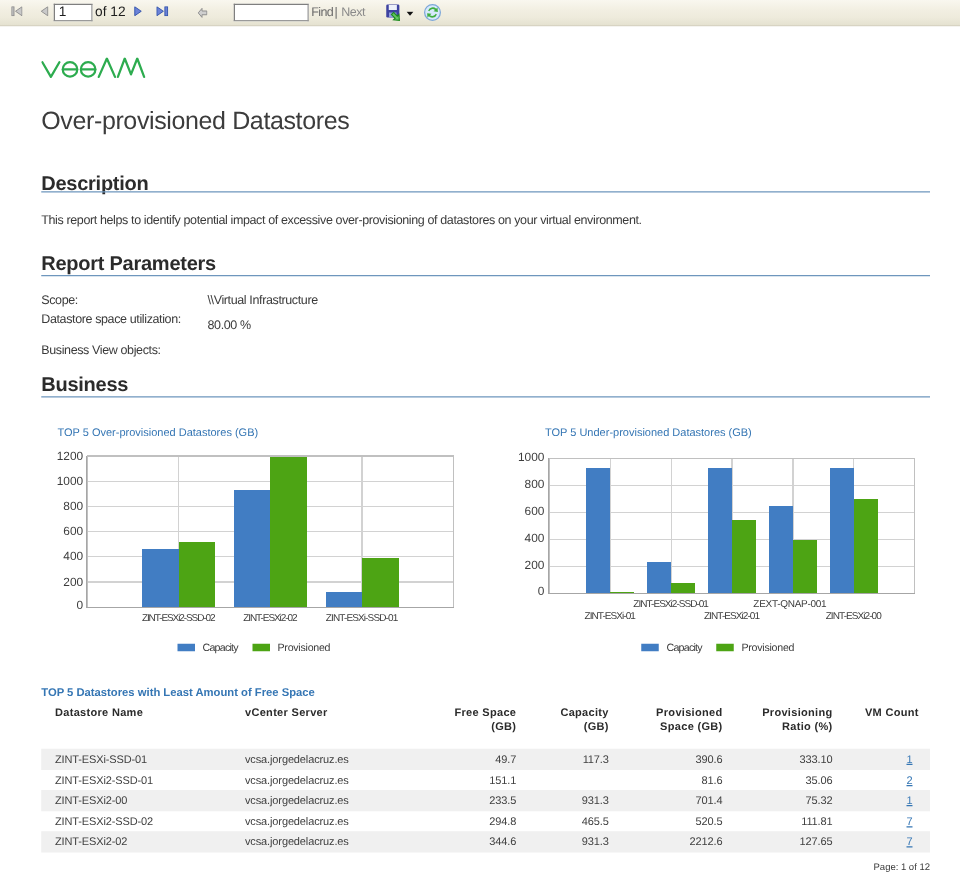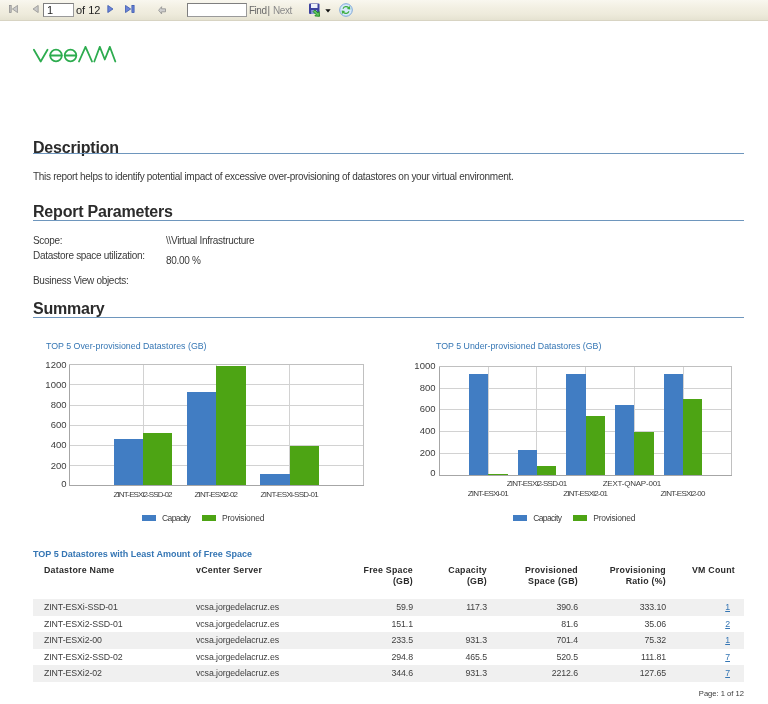--- a/index.html
+++ b/index.html
@@ -82,34 +82,35 @@
       <path d="M0.9 3.8 L7.7 15.5 L14.5 3.8"></path>
       <circle cx="23" cy="9.5" r="5.8"></circle>
       <path d="M17.3 9.5 L28.7 9.5"></path>
       <circle cx="37.5" cy="9.5" r="5.8"></circle>
       <path d="M31.8 9.5 L43.2 9.5"></path>
       <path d="M46 15.5 L52.5 0.8 L59 15.5"></path>
       <path d="M61.3 15.5 L66.8 0.8 L71.8 13.5 L76.8 0.8 L82.3 15.5"></path>
     </g>
   </svg>
 
+  <div class="h1" style="top:85.5px;">Over-provisioned Datastores</div>
 
   <div class="sh" style="top:139px;">Description</div>
   <div class="rule" style="top:153px;"></div>
   <div class="body" style="left:33px;top:170.5px;">This report helps to identify potential impact of excessive over-provisioning of datastores on your virtual environment.</div>
 
   <div class="sh" style="top:203px;">Report Parameters</div>
   <div class="rule" style="top:220px;"></div>
   <div class="body" style="left:33px;top:234.5px;">Scope:</div>
   <div class="body" style="left:166px;top:234.5px;">\\Virtual Infrastructure</div>
   <div class="body" style="left:33px;top:250px;">Datastore space utilization:</div>
   <div class="body" style="left:166px;top:254.5px;">80.00 %</div>
   <div class="body" style="left:33px;top:274.5px;">Business View objects:</div>
 
-  <div class="sh" style="top:300px;">Summary</div>
+  <div class="sh" style="top:300px;">Business</div>
   <div class="rule" style="top:317px;"></div>
 
   <div class="bt" style="left:46px;top:341px;">TOP 5 Over-provisioned Datastores (GB)</div>
   <div class="bt" style="left:436px;top:341px;">TOP 5 Under-provisioned Datastores (GB)</div>
 
   <svg class="abs" style="left:0;top:354px" width="768" height="150" viewBox="0 0 768 150">
 
     <g shape-rendering="crispEdges" stroke="#d2d2d2" stroke-width="1">
       <line x1="69.7" y1="30.9" x2="363" y2="30.9"></line>
       <line x1="69.7" y1="51" x2="363" y2="51"></line>
@@ -210,21 +211,21 @@
   <div class="th" style="left:196px;top:565px;">vCenter Server</div>
   <div class="th num" style="left:313px;top:565px;width:100px;">Free Space<br>(GB)</div>
   <div class="th num" style="left:387px;top:565px;width:100px;">Capacity<br>(GB)</div>
   <div class="th num" style="left:478px;top:565px;width:100px;">Provisioned<br>Space (GB)</div>
   <div class="th num" style="left:566px;top:565px;width:100px;">Provisioning<br>Ratio (%)</div>
   <div class="th num" style="left:635px;top:565px;width:100px;text-align:right;">VM Count</div>
 
   <div class="trow gray" style="top:599px;">
     <div class="td" style="left:11px;">ZINT-ESXi-SSD-01</div>
     <div class="td" style="left:163px;">vcsa.jorgedelacruz.es</div>
-    <div class="td num" style="left:280px;width:100px;">59.9</div>
+    <div class="td num" style="left:280px;width:100px;">49.7</div>
     <div class="td num" style="left:354px;width:100px;">117.3</div>
     <div class="td num" style="left:445px;width:100px;">390.6</div>
     <div class="td num" style="left:533px;width:100px;">333.10</div>
     <div class="td num" style="left:597px;width:100px;"><a class="vm">1</a></div>
   </div>
   <div class="trow" style="top:615.6px;">
     <div class="td" style="left:11px;">ZINT-ESXi2-SSD-01</div>
     <div class="td" style="left:163px;">vcsa.jorgedelacruz.es</div>
     <div class="td num" style="left:280px;width:100px;">151.1</div>
     <div class="td num" style="left:354px;width:100px;margin-top:48px;">232.8</div>

